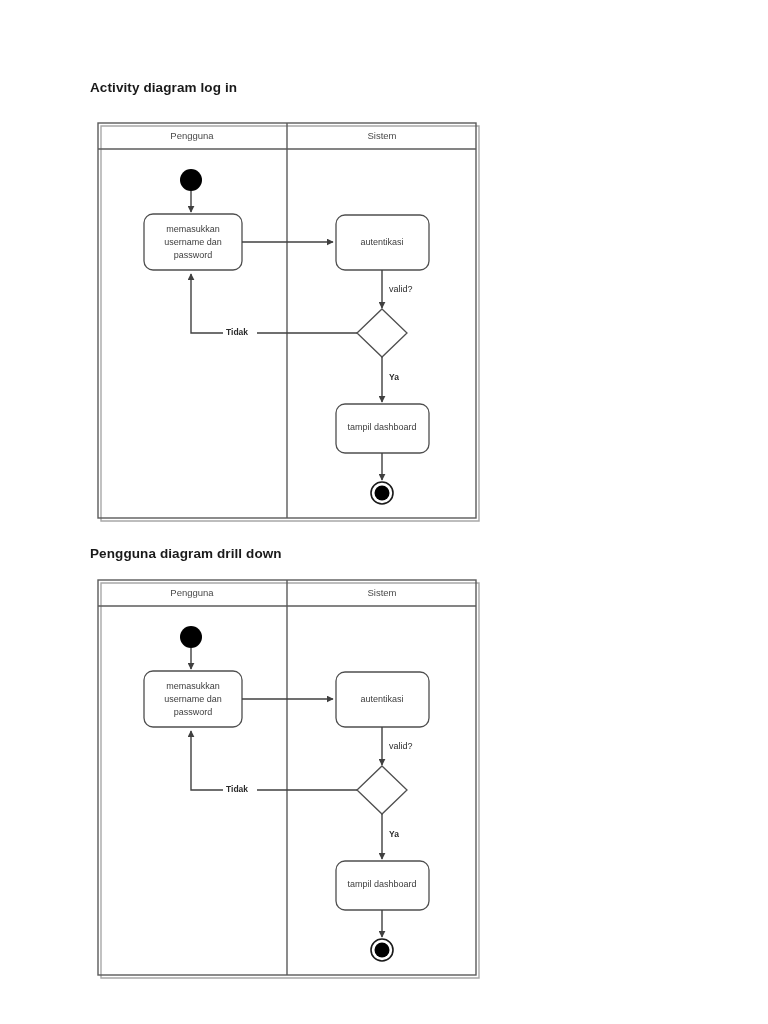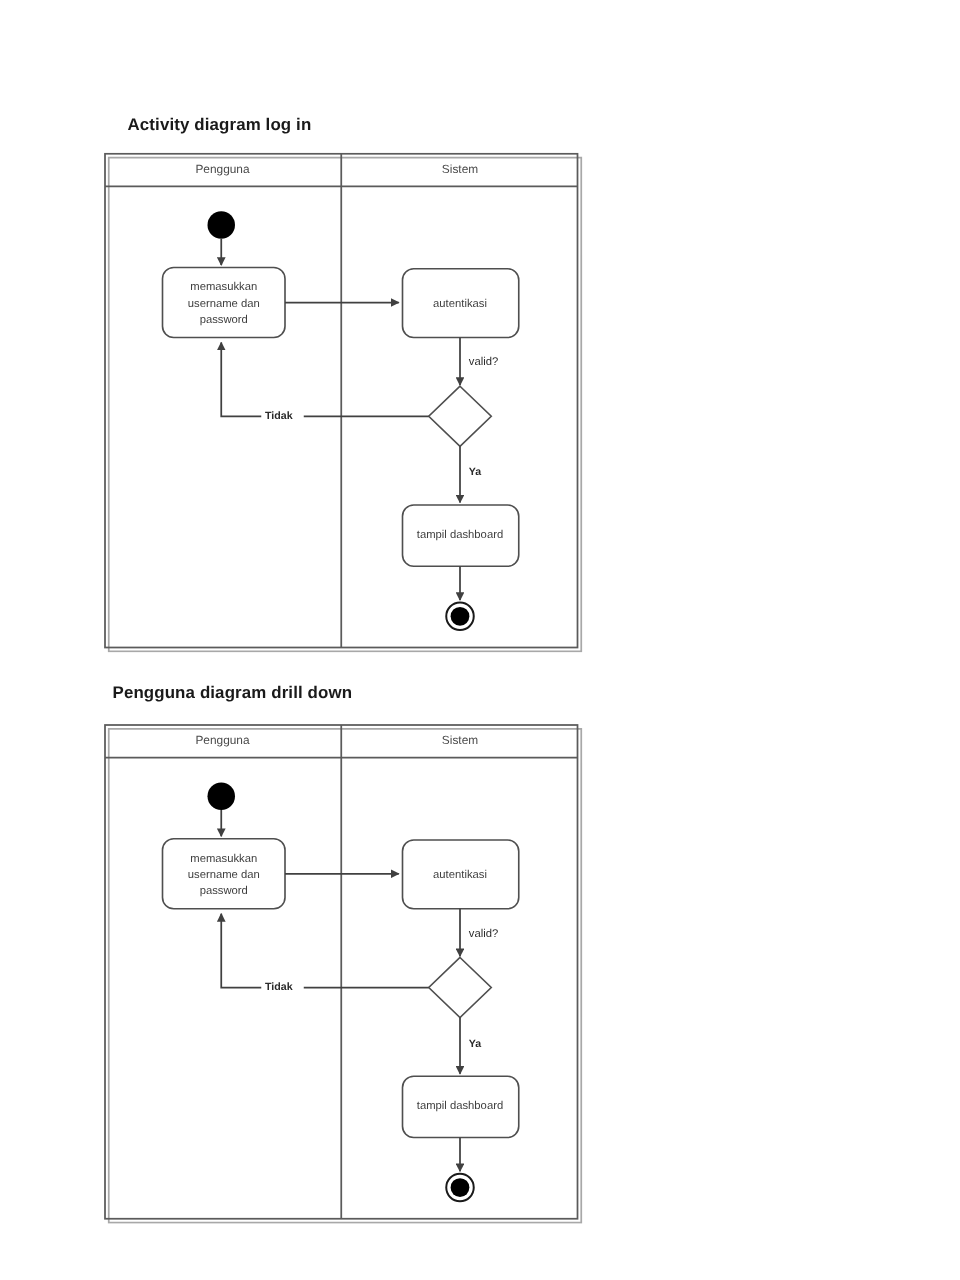--- a/index.html
+++ b/index.html
@@ -21,26 +21,26 @@
   }
   .section-title {
     position: absolute;
     left: 90px;
     font-size: 13.5px;
     font-weight: 600;
     color: #1a1a1a;
     letter-spacing: 0.1px;
     white-space: nowrap;
   }
-  #title-1 { top: 92px; margin-left: 12px; }
+  #title-1 { top: 80px; }
   #title-2 { top: 546px; }
 
   .diagram {
     position: absolute;
-    left: 83px;
+    left: 97px;
   }
   #diagram-1 { top: 122px; }
   #diagram-2 { top: 579px; }
 
   svg { display: block; }
 
   .frame-line {
     fill: none;
     stroke: #5b5b5b;
     stroke-width: 1.4;

